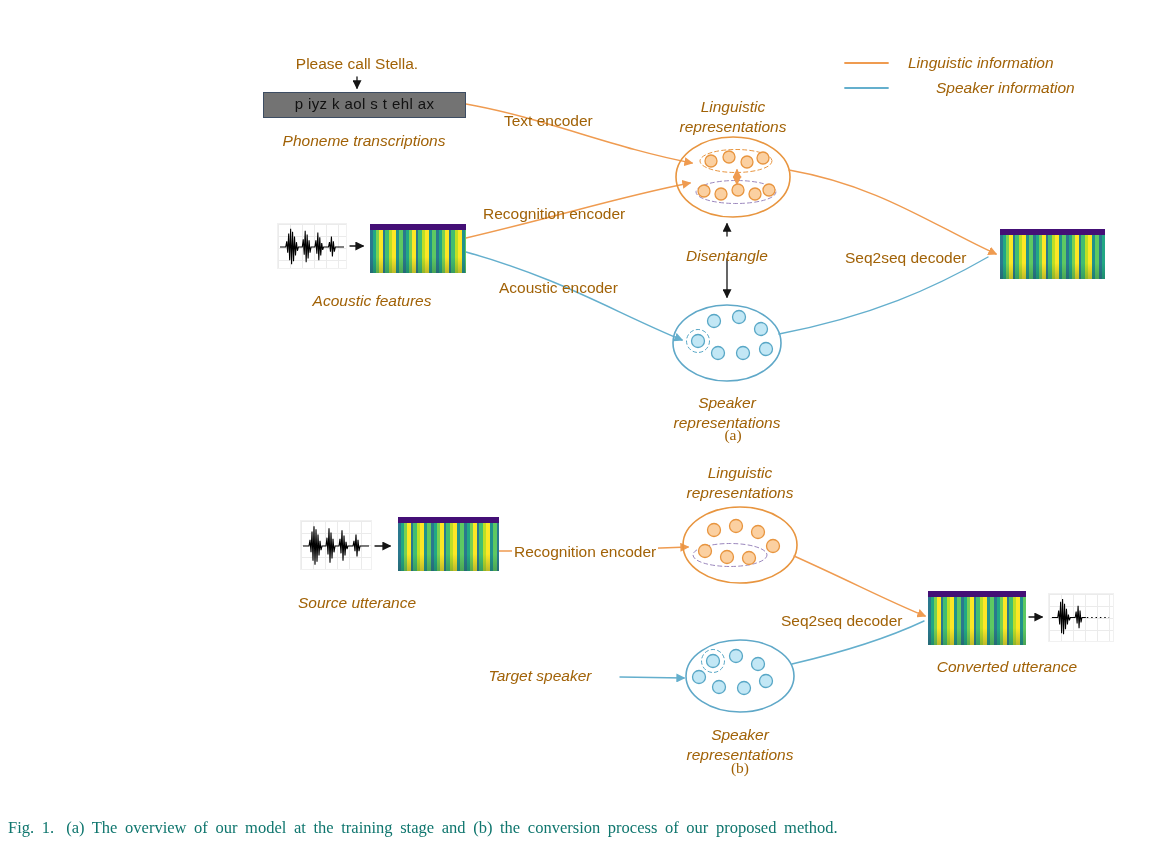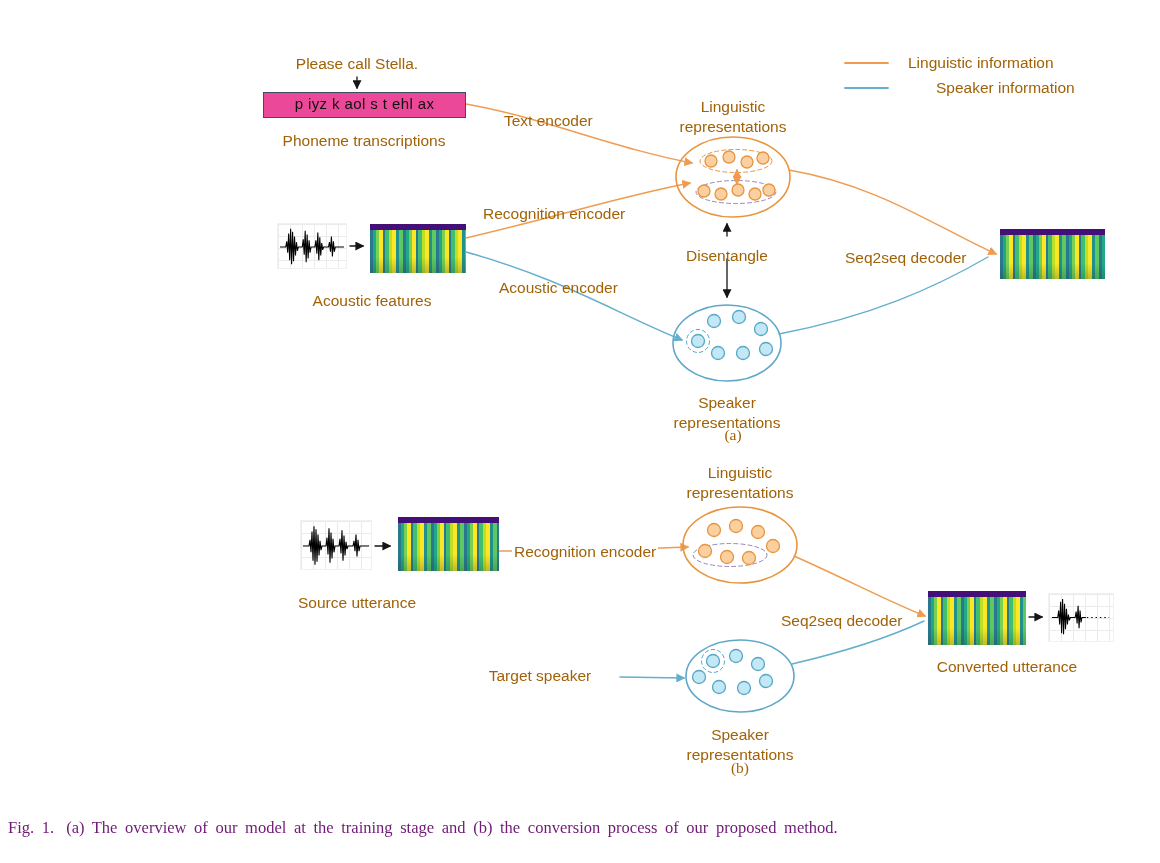--- a/index.html
+++ b/index.html
@@ -3,26 +3,26 @@
 <meta charset="utf-8">
 <style>
   * { margin:0; padding:0; box-sizing:border-box; }
   html,body { background:#fff; }
   #screenshot {
     position:relative; width:1160px; height:863px; background:#fff; overflow:hidden;
     font-family:"Liberation Sans", sans-serif; color:#1a1a1a;
   }
   svg.layer { position:absolute; left:0; top:0; }
   .lbl { position:absolute; font-size:15.5px; line-height:20px; white-space:nowrap; color:#a16207; }
-  .it  { }
+  .it  { font-style:italic; }
   .ctr { transform:translateX(-50%); text-align:center; }
   .serif { font-family:"Liberation Serif", serif; font-style:normal; }
   .phonbox {
     position:absolute; left:263px; top:92px; width:203px; height:26px;
-    background:#ec4899; border:1.6px solid #3d4d63; text-align:center;
+    background:#737373; border:1.6px solid #3d4d63; text-align:center;
     font-size:15px; line-height:22px; letter-spacing:0.4px; color:#111;
   }
   .wave {
     position:absolute; background:#fff; border:1px solid #f1f1f1;
     background-image:linear-gradient(#ebebeb 1px, transparent 1px),
                      linear-gradient(90deg, #ebebeb 1px, transparent 1px);
     background-size:12px 12px;
   }
   .wave svg { position:absolute; inset:0; width:100%; height:100%; }
   .spectro {
@@ -31,21 +31,21 @@
       #2a788e 0 3px, #22a884 3px 6px, #7ad151 6px 9px, #fde725 9px 13px,
       #2a788e 13px 15px, #42be71 15px 19px, #bddf26 19px 22px, #fde725 22px 26px,
       #21918c 26px 29px, #5ec962 29px 33px);
   }
   .spectro::before { content:""; position:absolute; left:0; right:0; top:0; height:6px; background:#440f76; }
   .spectro::after  { content:""; position:absolute; left:0; right:0; bottom:0; height:32%;
                      background:linear-gradient(180deg, rgba(0,0,0,0), rgba(25,70,55,0.28)); }
   .twoline { line-height:20px;margin-top:9px; }
   .caption {
     position:absolute; left:8px; top:818px; width:1148px;
-    font-family:"Liberation Serif", serif; font-size:16.5px; color:#701a75; word-spacing:3.5px;
+    font-family:"Liberation Serif", serif; font-size:16.5px; color:#0f766e; word-spacing:3.5px;
   }
   .caption .figlab { margin-right:12px; }
 </style>
 </head>
 <body>
 
 <div id="screenshot">
 
   <svg class="layer" width="1160" height="863" viewBox="0 0 1160 863">
     <defs>

